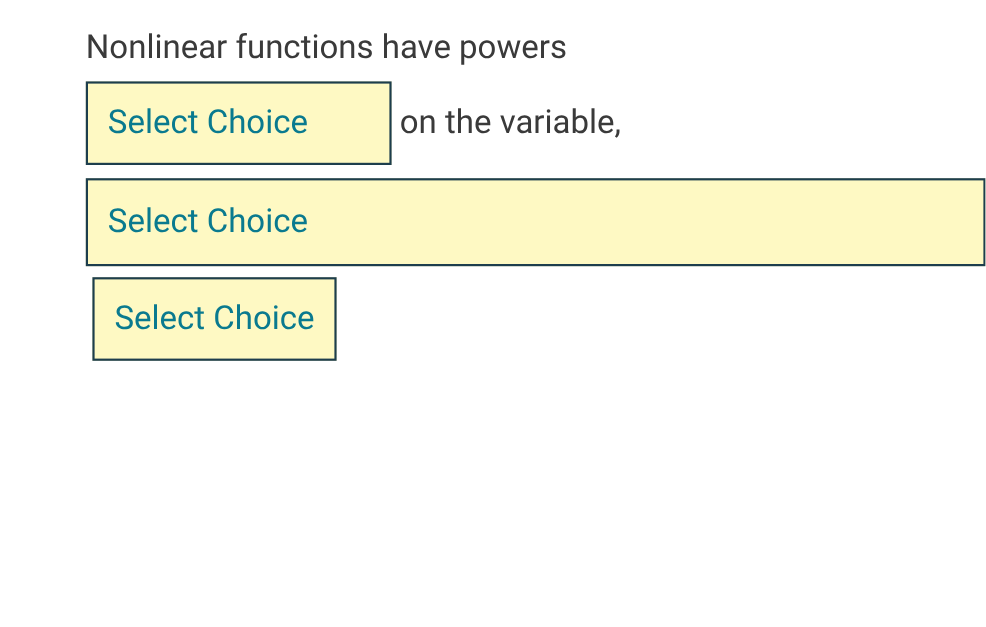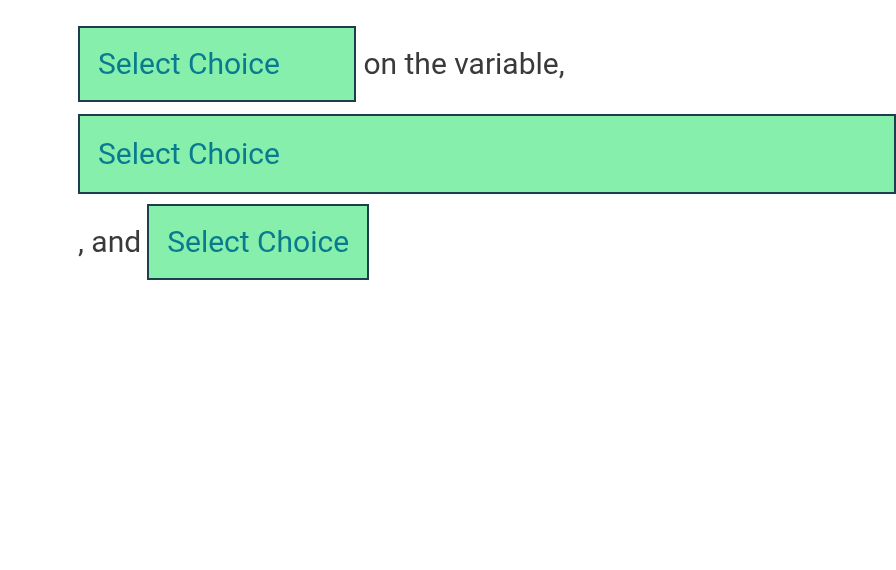--- a/index.html
+++ b/index.html
@@ -36,21 +36,21 @@
     color: #3a3a3a;
     white-space: pre;
   }
   .choice-box {
     display: inline-flex;
     align-items: center;
     border: 2px solid #1d3e4d;
     padding: 12px 18px;
     font-size: 30px;
     color: #0a7a8f;
-    background: #86efac;
+    background: #fef9c3;
     cursor: pointer;
     min-height: 70px;
   }
   .choice-wide {
     width: 818px; 
     padding: 14px 18px;
     min-height: 78px;
   }
   .choice-narrow-1 {
     min-width: 278px;
@@ -70,35 +70,37 @@
   }
   .row4 {
     margin-top: 8px;
   }
 </style>
 </head>
 <body>
 
 <div class="content">
 
+  <div class="sentence">
+    <span class="text-frag">Nonlinear functions have powers</span>
+  </div>
 
   <div class="row row1">
     <div class="choice-box choice-narrow-1">
       <span>Select Choice</span>
     </div>
     <span class="text-frag"> on the variable,</span>
   </div>
 
   <div class="row row2">
     <div class="choice-box choice-wide">
       <span>Select Choice</span>
     </div>
   </div>
 
   <div class="row row3">
-    <span class="text-frag">, and</span>
     <div class="choice-box choice-narrow-3">
       <span>Select Choice</span>
     </div>
   </div>
 
 
 </div>
 
 </body></html>

